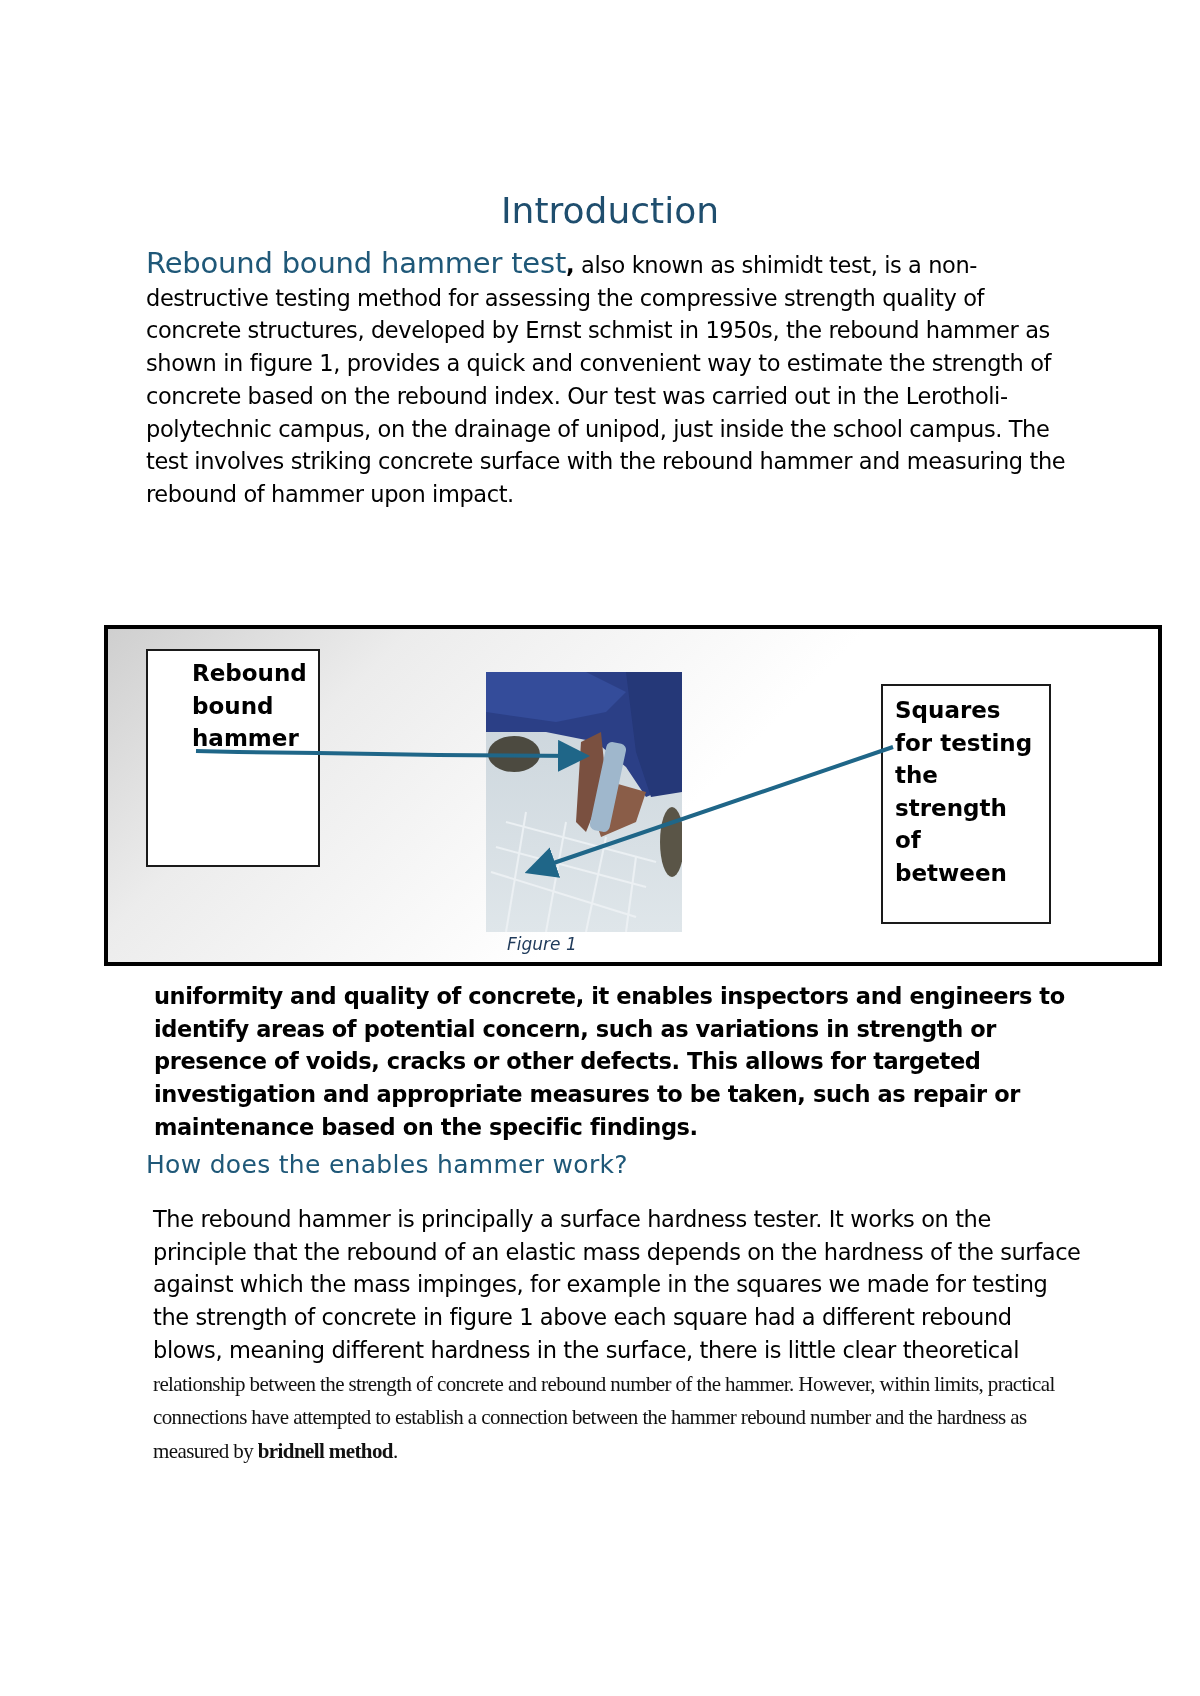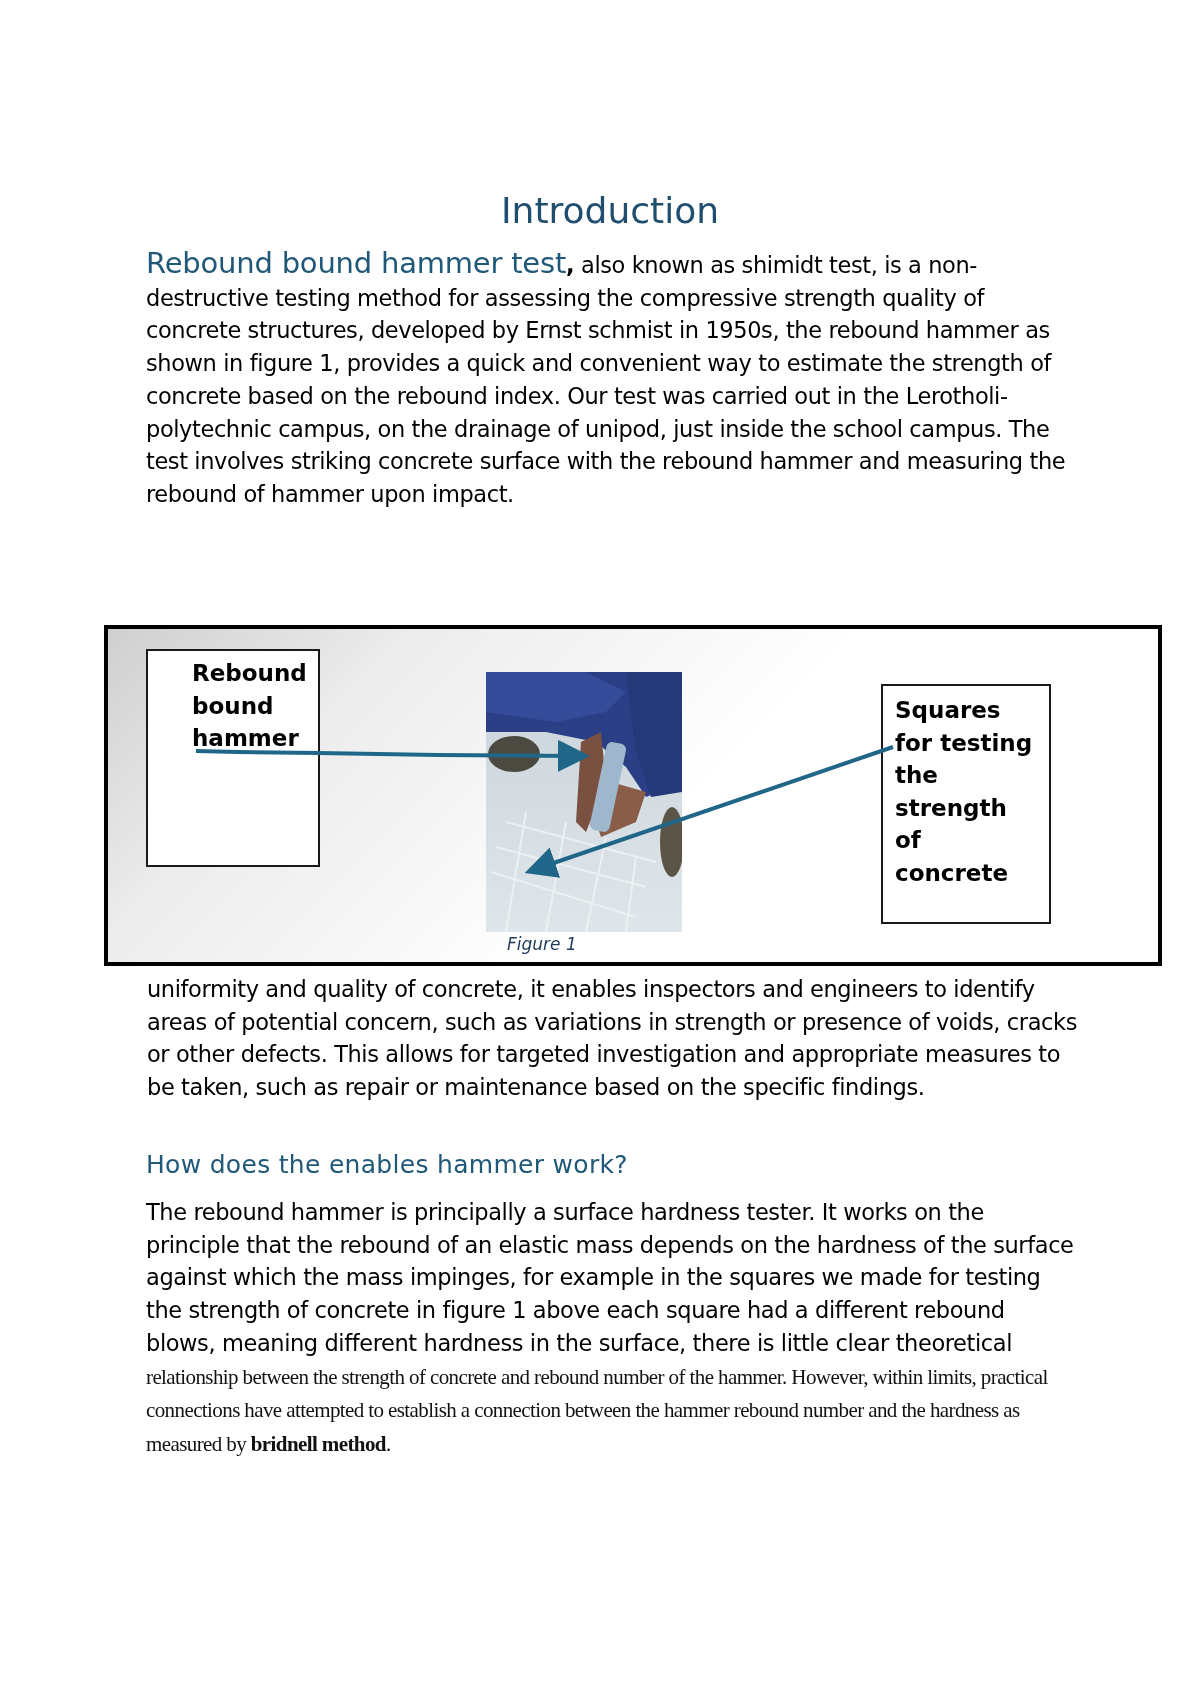--- a/index.html
+++ b/index.html
@@ -73,34 +73,34 @@
           <line x1="40" y1="140" x2="20" y2="260"></line>
           <line x1="80" y1="150" x2="60" y2="260"></line>
           <line x1="120" y1="165" x2="100" y2="260"></line>
           <line x1="150" y1="185" x2="140" y2="260"></line>
         </g>
       </svg>
     </div>
 
     <div class="caption">Figure 1</div>
 
-    <div class="callout" id="callout-right">Squares for testing the strength of concrete</div>
+    <div class="callout" id="callout-right">Squares for testing the strength of between</div>
 
     <svg class="arrows" viewBox="0 0 1050 333">
       <defs>
         <marker id="ah" markerWidth="8" markerHeight="8" refX="5" refY="4" orient="auto">
           <path d="M0 0 L8 4 L0 8 Z" fill="#1f6688"></path>
         </marker>
       </defs>
       <polyline points="88,122 130,123 210,124 330,126 470,127" fill="none" stroke="#1f6688" stroke-width="4" marker-end="url(#ah)"></polyline>
       <line x1="785" y1="118" x2="428" y2="240" stroke="#1f6688" stroke-width="4" marker-end="url(#ah)"></line>
     </svg>
   </div>
 
-  <p class="body-text" id="p2" style="margin:1px;">uniformity and quality of concrete, it enables inspectors and engineers to identify areas of potential concern, such as variations in strength or presence of voids, cracks or other defects. This allows for targeted investigation and appropriate measures to be taken, such as repair or maintenance based on the specific findings.</p>
+  <p class="body-text" id="p2" style="margin:8px;font-weight:bold;">uniformity and quality of concrete, it enables inspectors and engineers to identify areas of potential concern, such as variations in strength or presence of voids, cracks or other defects. This allows for targeted investigation and appropriate measures to be taken, such as repair or maintenance based on the specific findings.</p>
 
   <h2 class="subheading" style="margin:0;font-weight:normal;">How does the enables hammer work?</h2>
 
-  <p class="body-text" id="p3" style="margin:0;">
+  <p class="body-text" id="p3" style="margin:7px;">
     <span>The rebound hammer is principally a surface hardness tester. It works on the principle that the rebound of an elastic mass depends on the hardness of the surface against which the mass impinges, for example in the squares we made for testing the strength of concrete in figure 1 above each square had a different rebound blows, meaning different hardness in the surface, there is little clear theoretical </span><span class="serif-run">relationship between the strength of concrete and rebound number of the hammer. However, within limits, practical connections have attempted to establish a connection between the hammer rebound number and the hardness as measured by </span><span class="serif-run serif-bold">bridnell method</span><span class="serif-run">.</span>
   </p>
 
 </div>
 
 </body></html>

